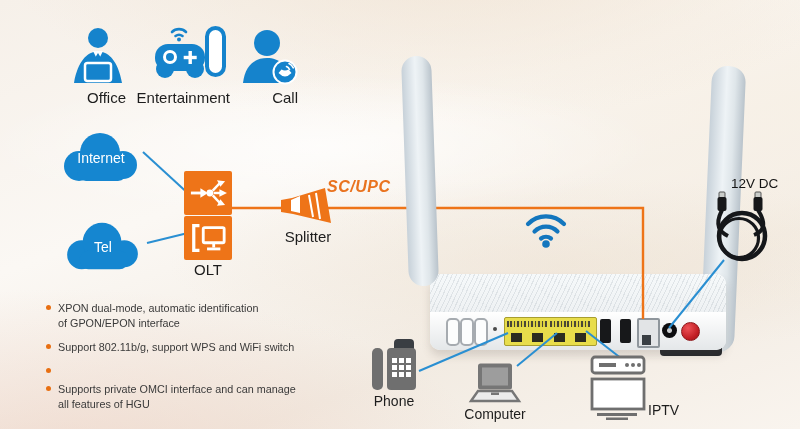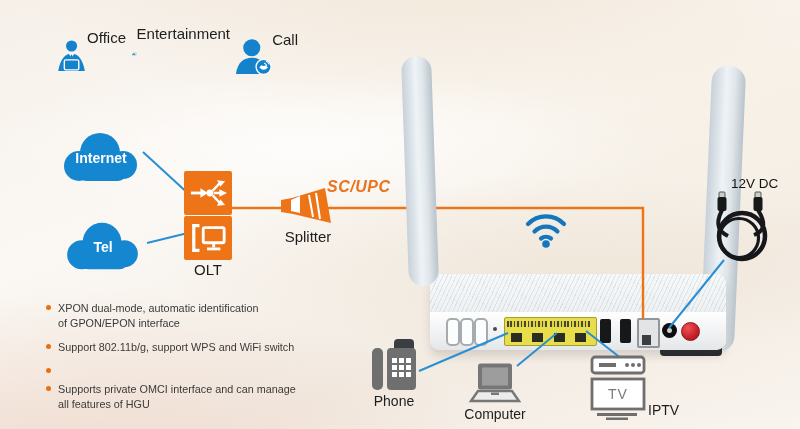--- a/index.html
+++ b/index.html
@@ -8,22 +8,22 @@
       radial-gradient(120% 95% at 8% 110%, rgba(236,203,188,.55) 0%, rgba(236,203,188,0) 45%),
       radial-gradient(95% 70% at 55% -12%, rgba(240,227,211,.85) 0%, rgba(240,227,211,0) 58%),
       radial-gradient(130% 90% at 100% 25%, rgba(247,240,230,.9) 0%, rgba(250,247,242,0) 55%),
       linear-gradient(160deg,#f6f0e9 0%,#fbf8f4 38%,#f2ebe2 72%,#f9f4ee 100%);}
   #stage::before{content:"";position:absolute;inset:0;
     background:
       radial-gradient(60% 24% at 40% 34%, rgba(255,255,255,.7) 0%, rgba(255,255,255,0) 70%),
       radial-gradient(70% 30% at 70% 62%, rgba(237,225,209,.5) 0%, rgba(237,225,209,0) 70%);}
   .abs{position:absolute;}
   .lbl{color:#1d1d1d;font-size:15px;font-weight:500;text-align:center;white-space:nowrap;}
-  .svc{display:flex;align-items:flex-start;z-index:5;}
-  .cloud-label{position:absolute;left:0;right:0;text-align:center;color:#fff;font-weight:700;font-size:14px;}
+  .svc{display:flex;flex-direction:column;align-items:flex-end;z-index:5;}
+  .cloud-label{position:absolute;left:0;right:0;text-align:center;color:#fff;font-weight:400;font-size:14px;}
   .olt-sq{width:48px;height:44px;background:#ee7418;border-radius:2px;display:flex;align-items:center;justify-content:center;}
   .small-lbl{font-size:14px;color:#1d1d1d;font-weight:500;text-align:center;white-space:nowrap;}
   
   .antenna{background:linear-gradient(to right,#c7d1d9 0%,#eef3f6 45%,#dfe6ea 70%,#b9c3cb 100%);
     border-radius:16px;}
   #ant-left{left:405px;top:56px;width:30px;height:230px;transform:rotate(-2deg);z-index:5;}
   #ant-right{left:706px;top:66px;width:34px;height:286px;transform:rotate(2.5deg);z-index:1;}
   
   #router-foot{left:660px;top:341px;width:62px;height:15px;background:#24272b;border-radius:4px;z-index:2;}
   #router-foot-l{left:394px;top:339px;width:20px;height:13px;background:#3a3e43;border-radius:4px;z-index:2;}
@@ -275,17 +275,16 @@
     <svg width="56" height="66" viewBox="0 0 56 66">
       <rect x="2" y="2" width="52" height="16" rx="3" fill="#fff" stroke="#6f6f6f" stroke-width="2.8"></rect>
       <rect x="9" y="8" width="17" height="4" fill="#6f6f6f"></rect>
       <circle cx="37" cy="10" r="2" fill="#6f6f6f"></circle>
         <circle cx="43" cy="10" r="2" fill="#6f6f6f"></circle>
         <circle cx="49" cy="10" r="2" fill="#6f6f6f"></circle>
       <rect x="2" y="24" width="52" height="30" fill="#fff" stroke="#6f6f6f" stroke-width="2.8"></rect>
       <rect x="7" y="58" width="40" height="3" fill="#6f6f6f"></rect>
       <rect x="16" y="62.5" width="22" height="2.5" fill="#6f6f6f"></rect>
     </svg>
-    <div id="tv-text">TV</div>
   </div>
   <div class="abs dev-lbl" style="left:648px;top:402px;z-index:5;">IPTV</div>
 
 </div>
 
 </body></html>

